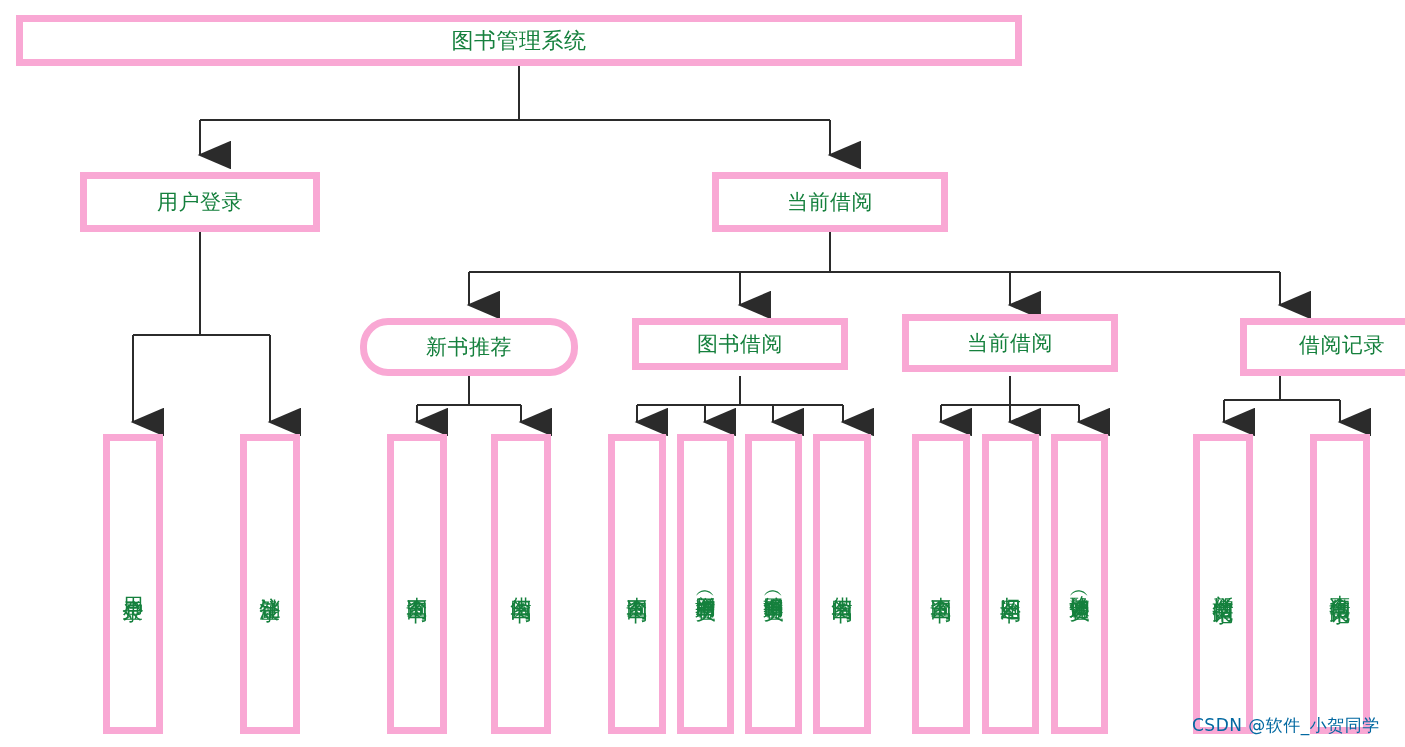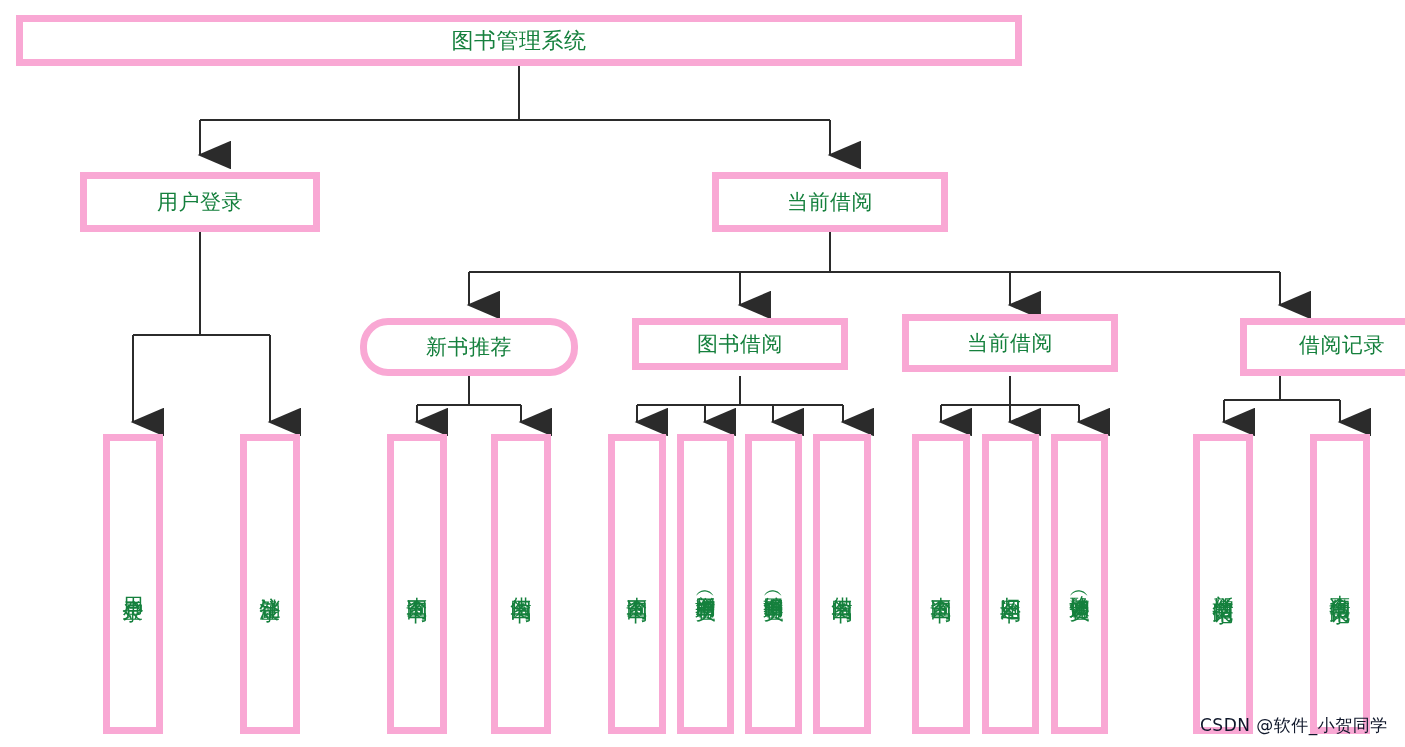--- a/index.html
+++ b/index.html
@@ -63,26 +63,25 @@
     line-height: 1.05;
     letter-spacing: 2px;
     white-space: nowrap;
   }
   .node.vert.tall .label {
     font-size: 20px;
     letter-spacing: 1px;
   }
   .watermark {
     position: absolute;
-    color: #0f172a;
+    color: #0369a1;
     font-size: 17px;
     letter-spacing: 0.5px;
     white-space: nowrap;
     user-select: none;
-    margin-left: 8px;
   }
 </style>
 </head>
 <body>
 
 <div id="canvas">
 
   <svg class="wires" viewBox="0 0 1405 747" xmlns="http://www.w3.org/2000/svg">
     <defs>
       <marker id="arrow" viewBox="0 0 10 12" refX="5" refY="11" markerWidth="10" markerHeight="12" orient="auto-start-reverse">

